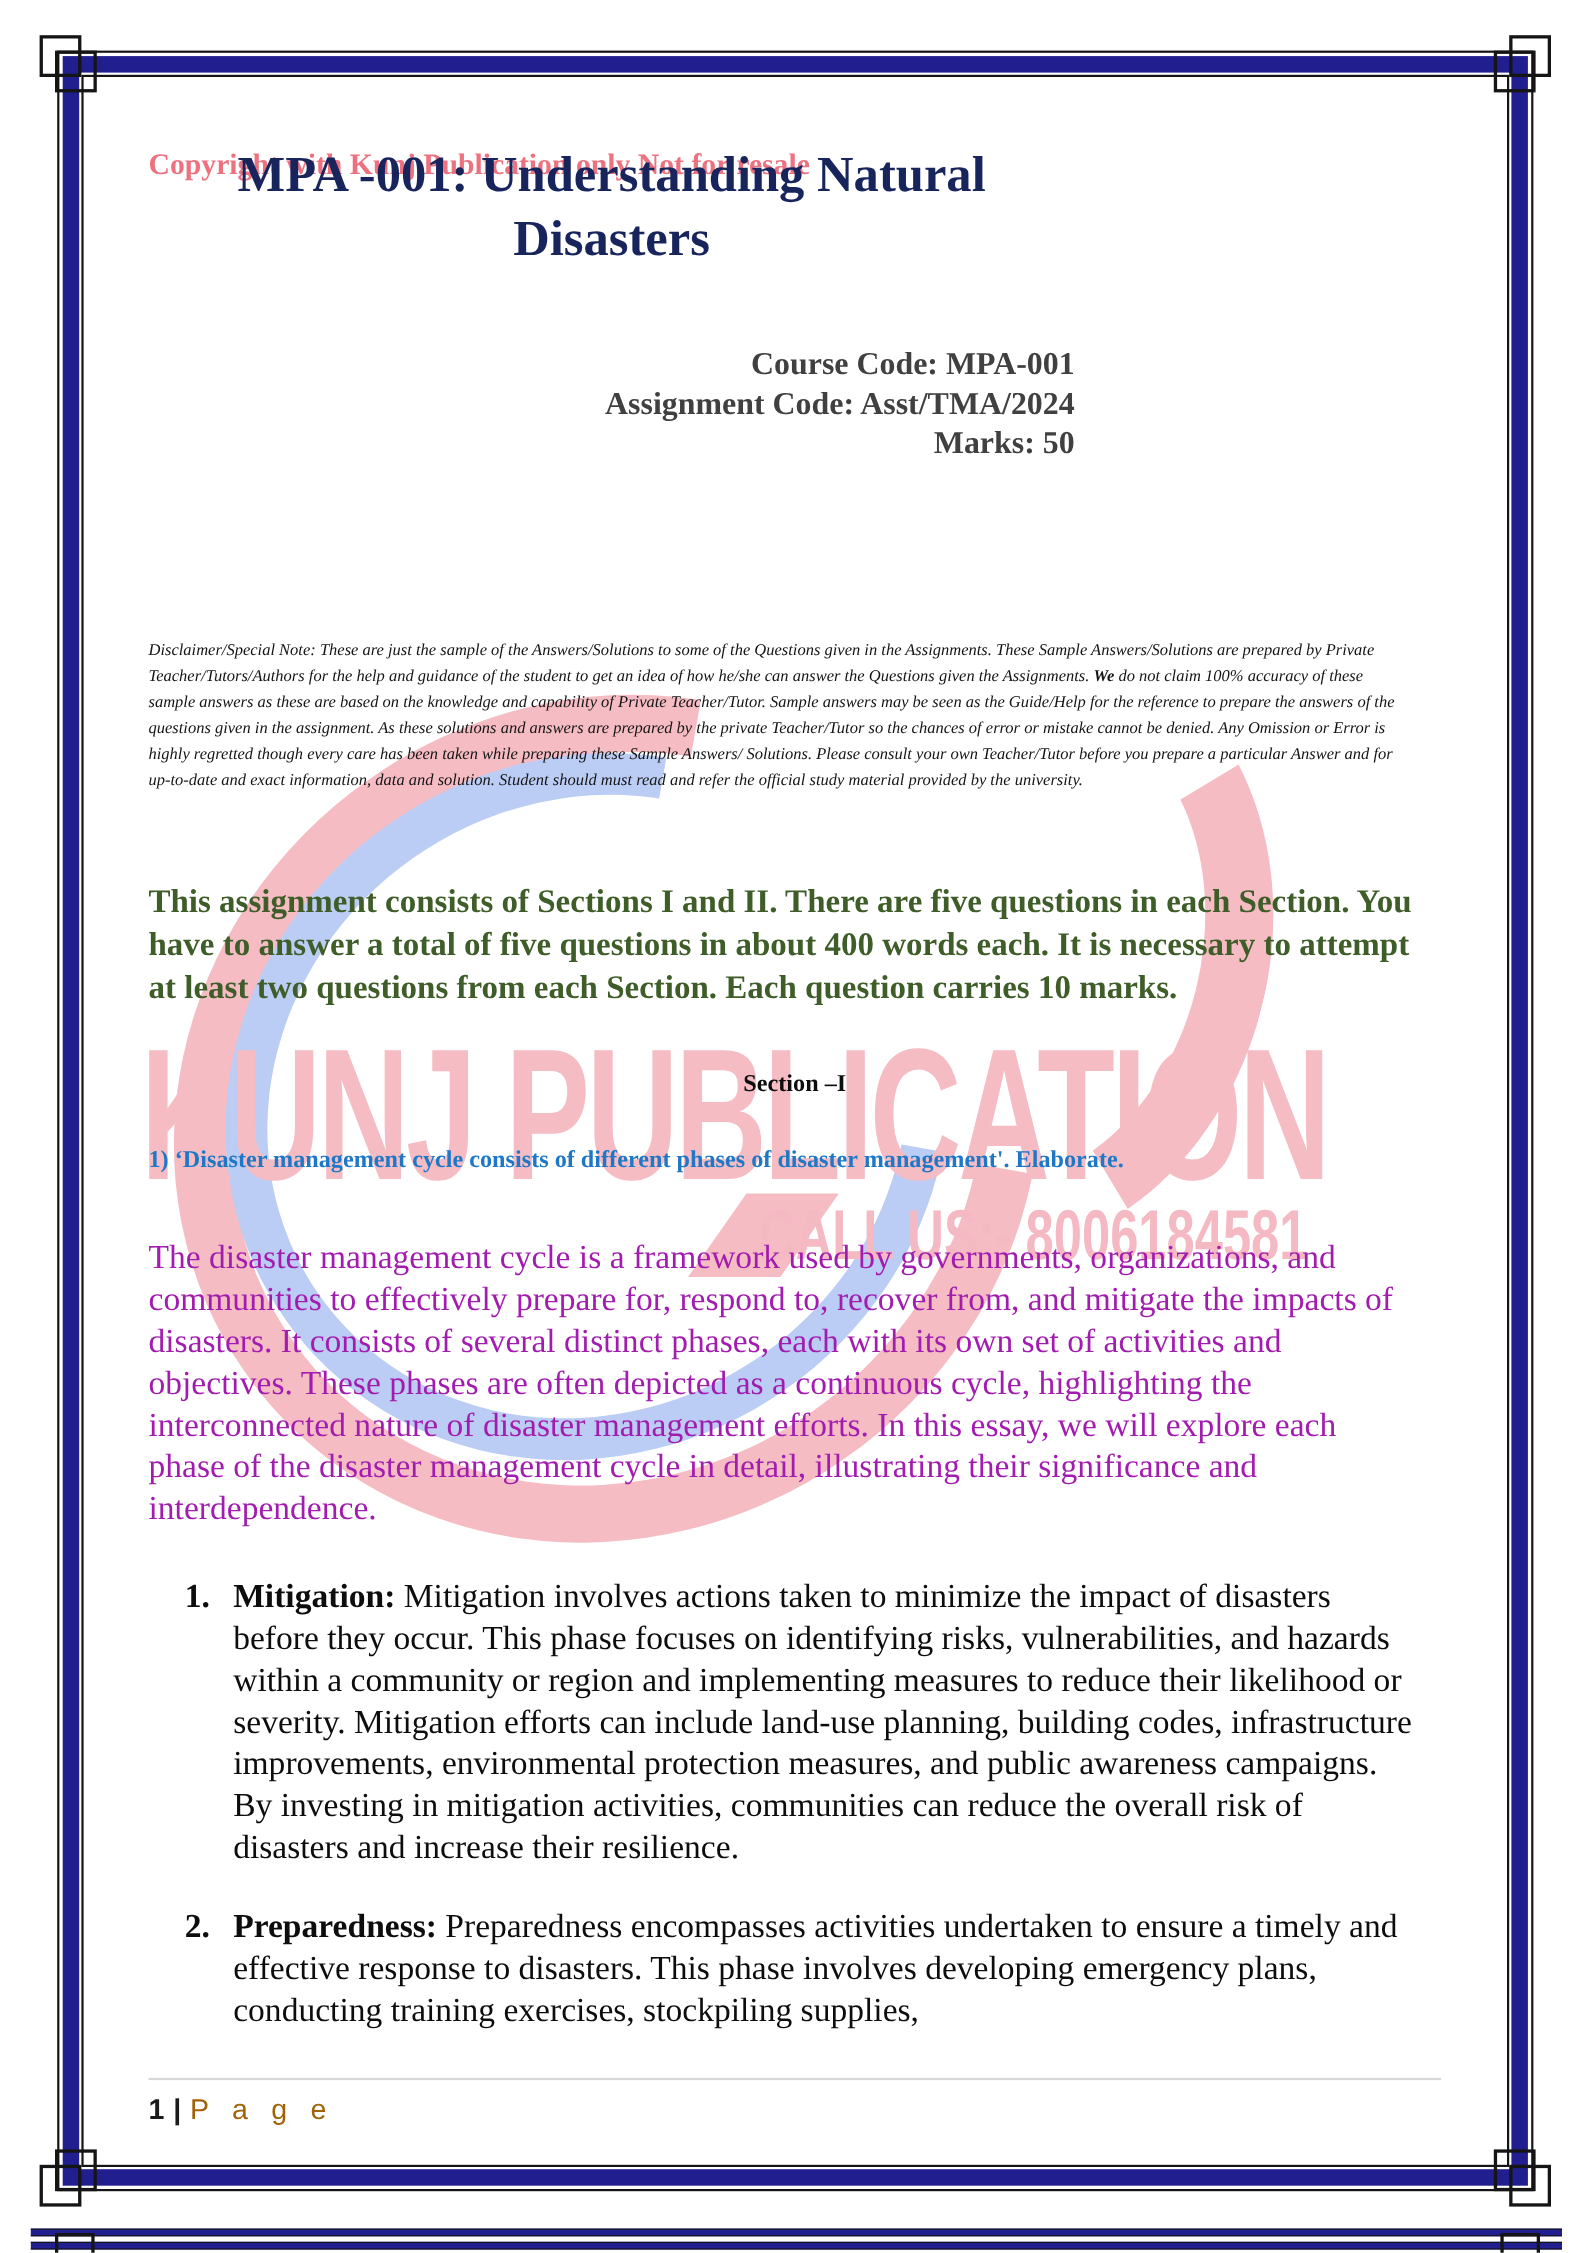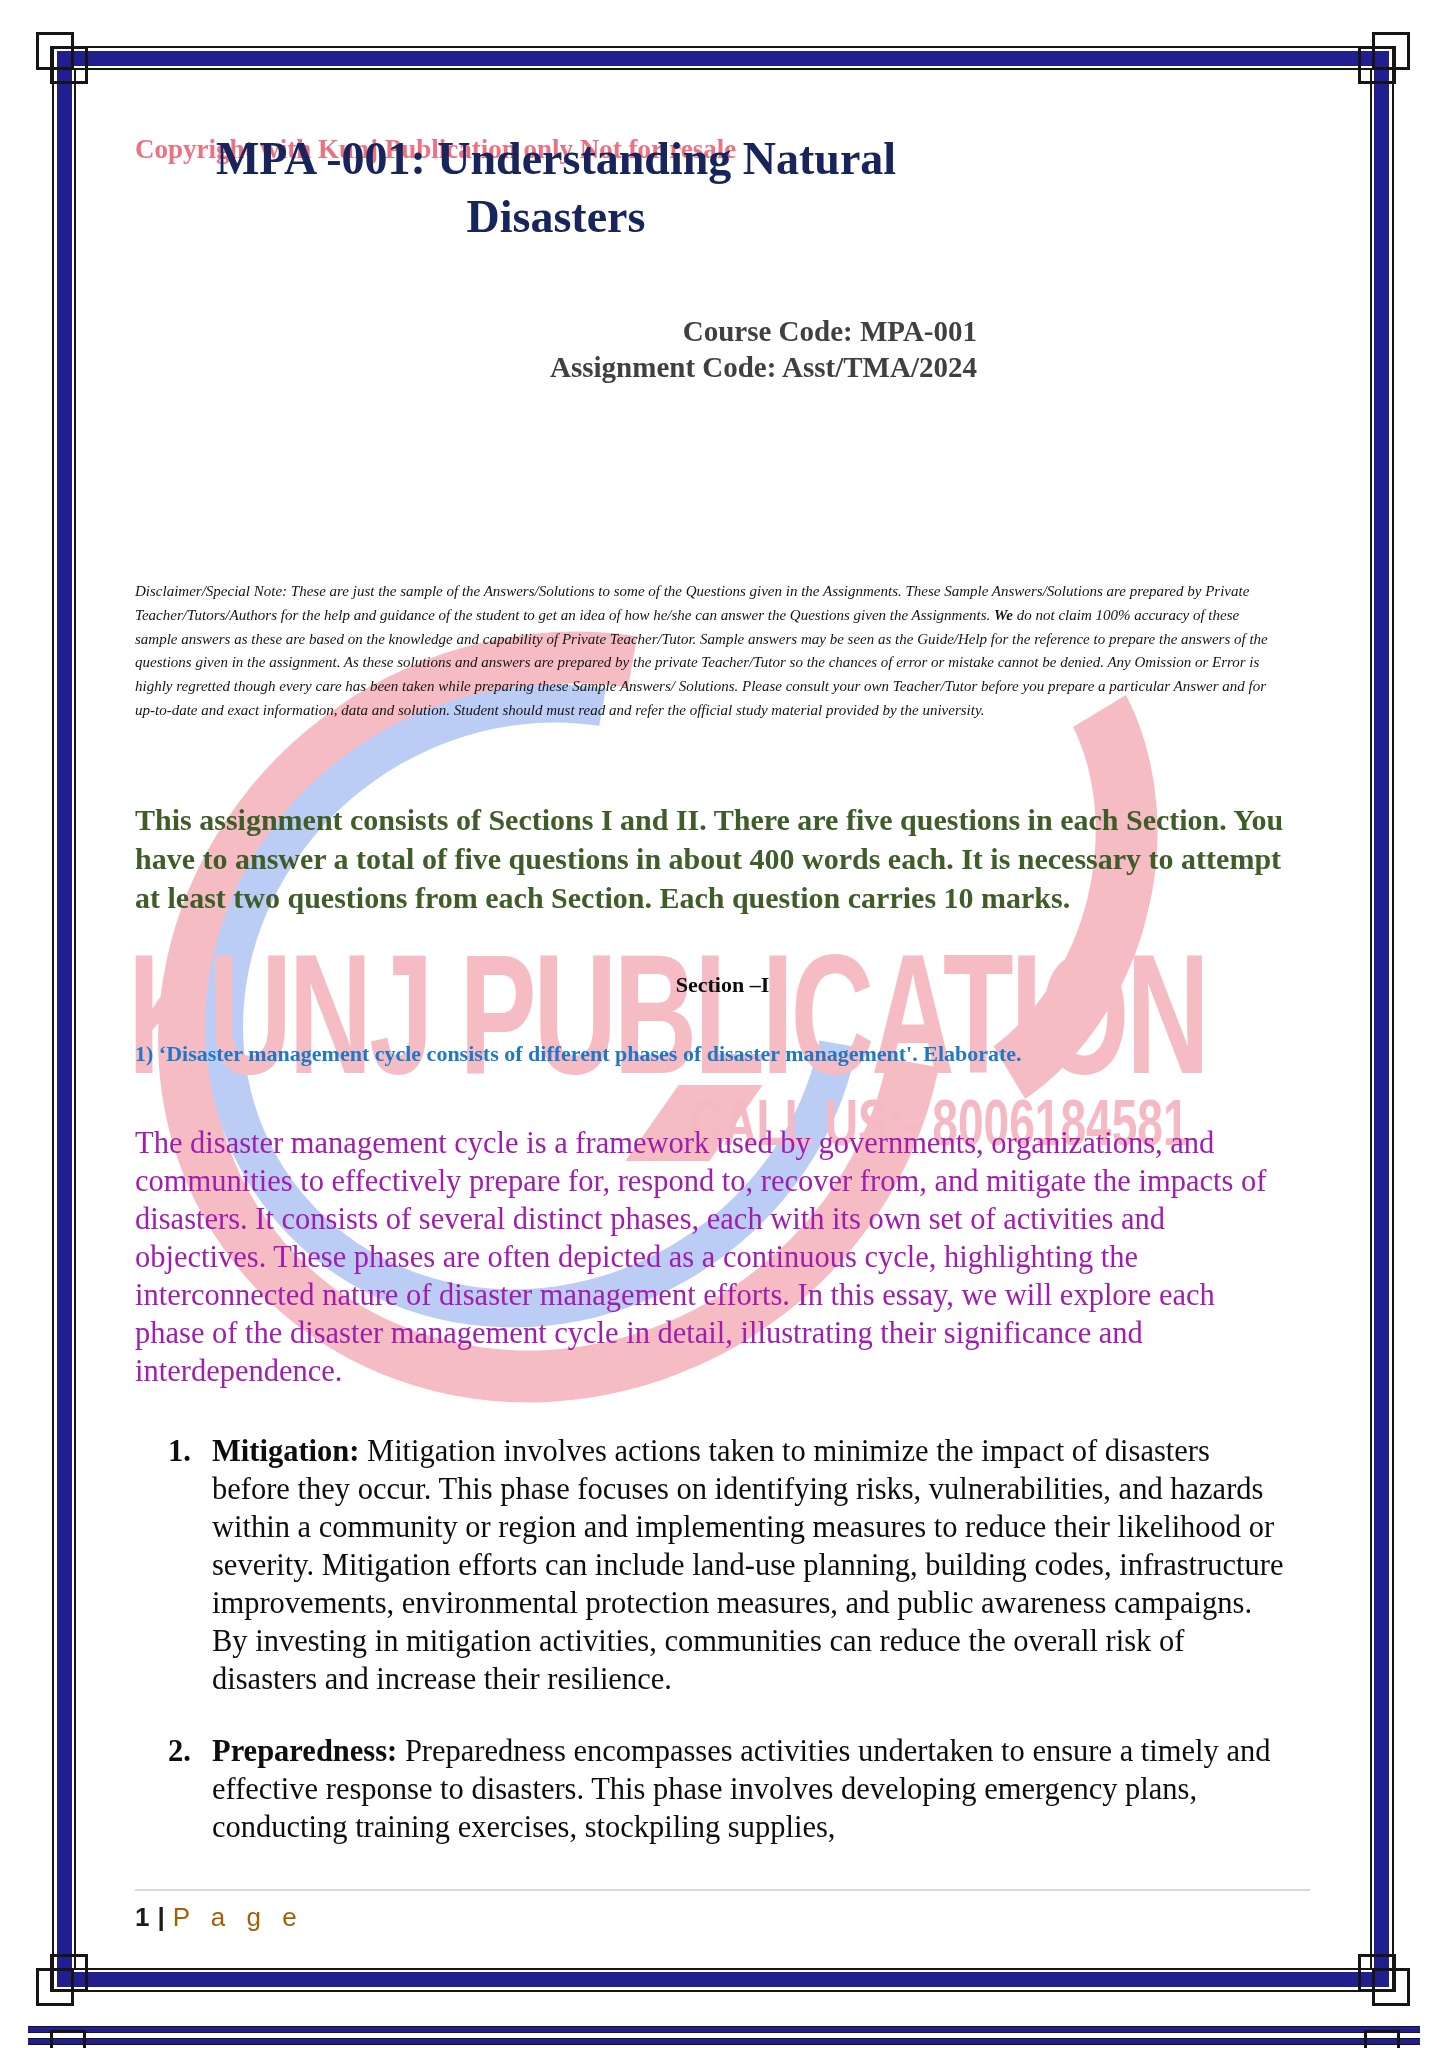--- a/index.html
+++ b/index.html
@@ -93,20 +93,21 @@
 
   <div class="header-row">
     <span>Copyright with Kunj Publication only Not for resale</span>
   </div>
 
   <div class="page-title">MPA -001: Understanding Natural Disasters</div>
 
   <div class="course-block">
     <div>Course Code: MPA-001</div>
     <div>Assignment Code: Asst/TMA/2024</div>
+    <div>Marks: 50</div>
   </div>
 
   <div class="disclaimer"><span>Disclaimer/Special Note: These are just the sample of the Answers/Solutions to some of the Questions given in the Assignments. These Sample Answers/Solutions are prepared by Private Teacher/Tutors/Authors for the help and guidance of the student to get an idea of how he/she can answer the Questions given the Assignments. </span><b>We</b><span> do not claim 100% accuracy of these sample answers as these are based on the knowledge and capability of Private Teacher/Tutor. Sample answers may be seen as the Guide/Help for the reference to prepare the answers of the questions given in the assignment. As these solutions and answers are prepared by the private Teacher/Tutor so the chances of error or mistake cannot be denied. Any Omission or Error is highly regretted though every care has been taken while preparing these Sample Answers/ Solutions. Please consult your own Teacher/Tutor before you prepare a particular Answer and for up-to-date and exact information, data and solution. Student should must read and refer the official study material provided by the university.</span></div>
 
   <div class="instructions">This assignment consists of Sections I and II. There are five questions in each Section. You have to answer a total of five questions in about 400 words each. It is necessary to attempt at least two questions from each Section. Each question carries 10 marks.</div>
 
   <div class="section-heading">Section –I</div>
 
   <div class="question">1) ‘Disaster management cycle consists of different phases of disaster management'. Elaborate.</div>
 

